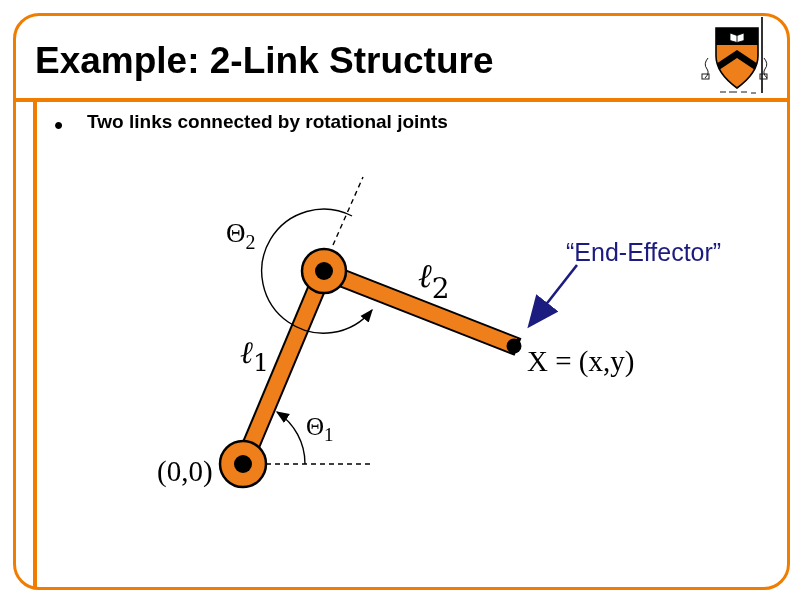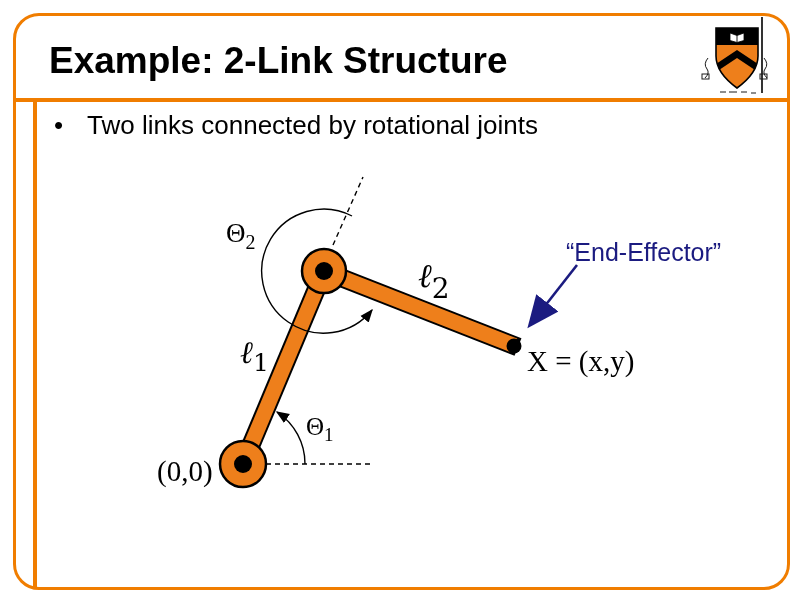--- a/index.html
+++ b/index.html
@@ -11,28 +11,28 @@
     position:absolute;left:13px;top:13px;width:777px;height:577px;
     box-sizing:border-box;border:3px solid #F07D00;border-radius:26px;
   }
   .divider{
     position:absolute;left:13px;top:98px;width:777px;height:4px;background:#F07D00;
   }
   .vrule{
     position:absolute;left:33px;top:100px;width:4px;height:488px;background:#F07D00;
   }
   .title{
-    position:absolute;left:49px;top:40px;width:620px;
+    position:absolute;left:35px;top:40px;width:620px;
     font-size:37px;font-weight:700;color:#000;letter-spacing:0px;white-space:nowrap;
   }
   .bullet-row{
     position:absolute;left:54px;top:111px;display:flex;align-items:flex-start;
   }
   .bullet-glyph{font-size:26px;color:#000;line-height:1.15;}
-  .bullet-text{font-size:26px;color:#000;margin-left:24px;line-height:1.15;white-space:nowrap;}
+  .bullet-text{font-size:19px;color:#000;margin-left:24px;line-height:1.15;white-space:nowrap;font-weight:bold;}
   .logo{position:absolute;left:696px;top:14px;}
   .diagram{position:absolute;left:0;top:0;}
   .serif-label{font-family:"Liberation Serif","DejaVu Serif",serif;fill:#000;}
   .script-label{font-family:"DejaVu Serif","Liberation Serif",serif;font-style:italic;fill:#000;}
   .callout-label{font-family:"Liberation Sans","DejaVu Sans",sans-serif;fill:#1B1B80;}
 </style>
 </head>
 <body>
 
 <div class="slide">

